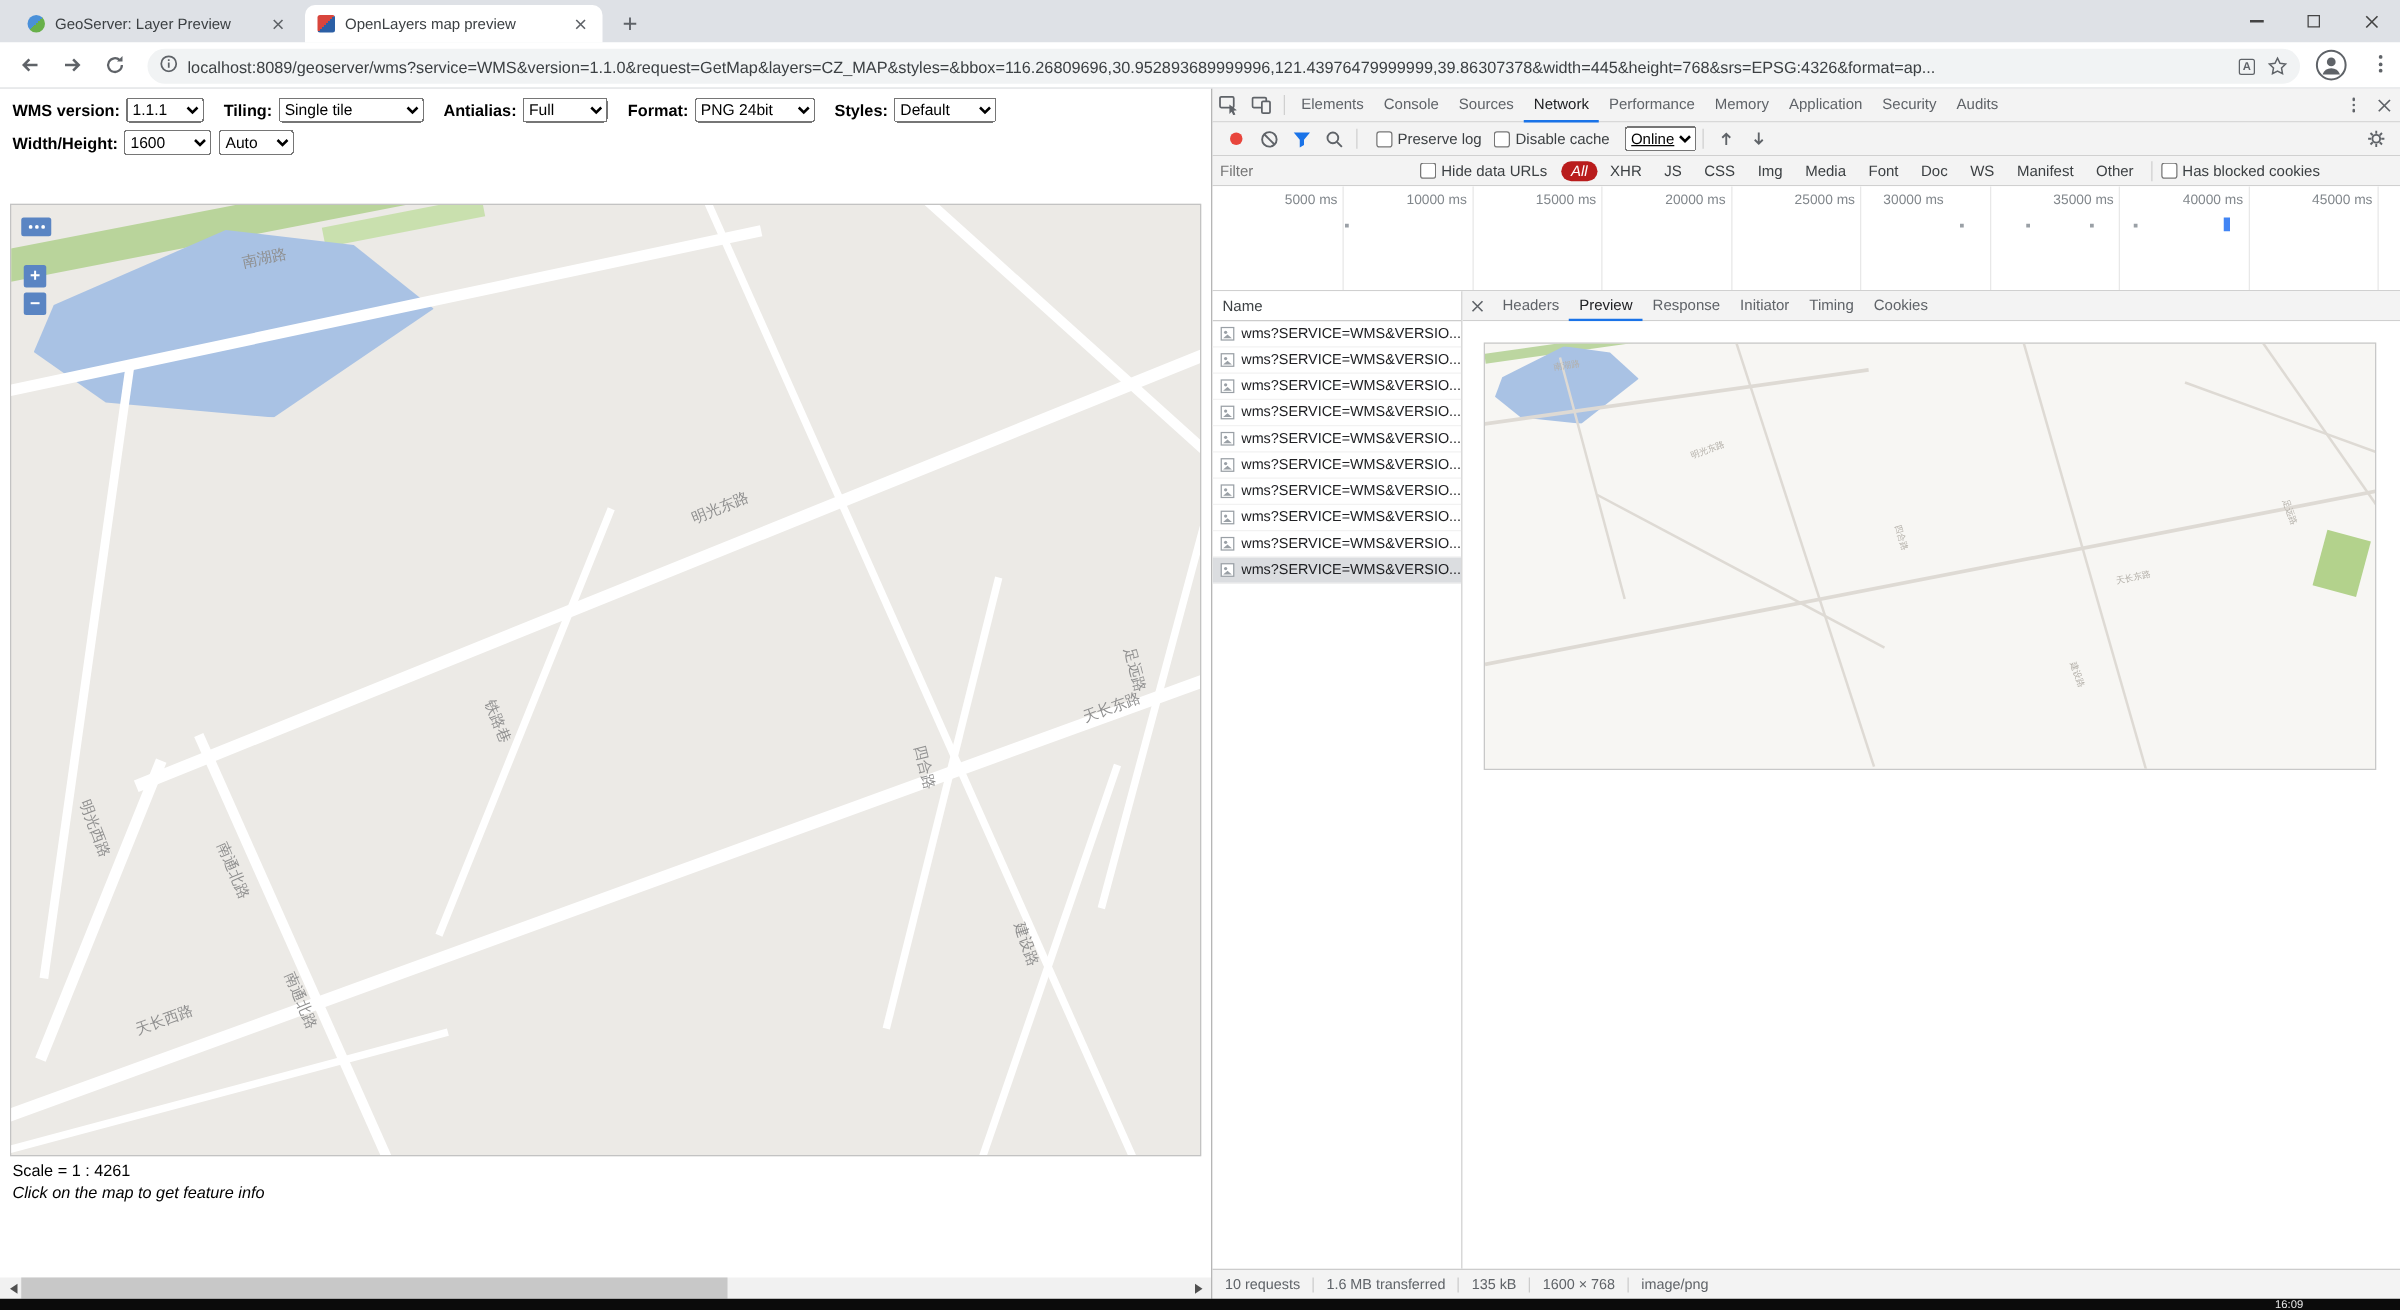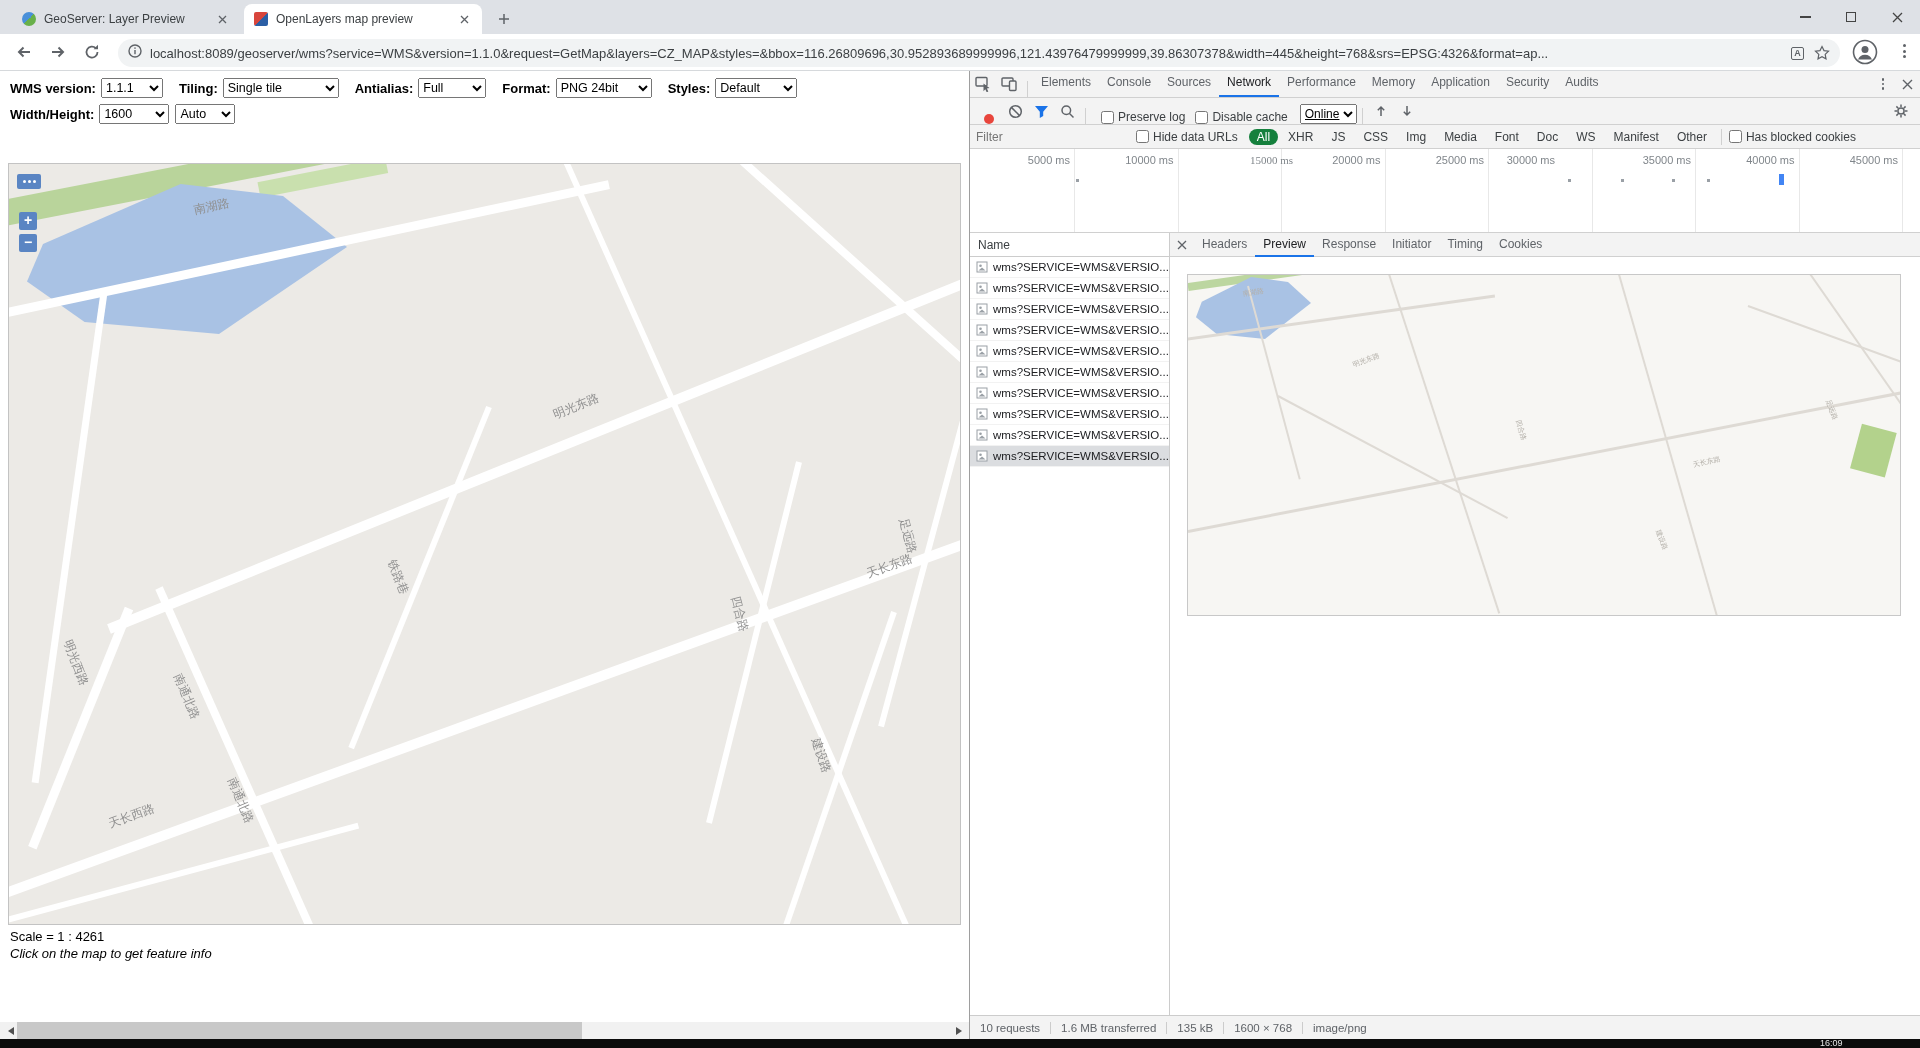--- a/index.html
+++ b/index.html
@@ -54,38 +54,38 @@
   #hint-text { position:absolute; left:10px; top:875px; font-size:13px; font-style:italic; color:#000; }
 
   #hscrollbar { position:absolute; left:0; bottom:0; width:969px; height:17px; background:#f1f1f1; }
   .sb-arrow { position:absolute; top:0; width:17px; height:17px; display:flex; align-items:center; justify-content:center; }
   .tri-l { width:0; height:0; border:4px solid transparent; border-right:6px solid #505050; }
   .tri-r { width:0; height:0; border:4px solid transparent; border-left:6px solid #505050; }
   #sb-thumb { position:absolute; left:17px; top:0; width:565px; height:17px; background:#c8c8c8; }
 
   
   #devtools { position:absolute; left:969px; top:71px; width:951px; height:968px; background:#fff; border-left:1px solid #9e9e9e; font-size:12px; color:#3c4043; }
-  .dt-toolbar { display:flex; align-items:flex-end; background:#f3f3f3; border-bottom:1px solid #d0d0d0; }
+  .dt-toolbar { display:flex; align-items:center; background:#f3f3f3; border-bottom:1px solid #d0d0d0; }
   #dt-main { height:27px; }
   #dt-net { height:27px; padding:0 6px; }
   #dt-filterbar { height:24px; background:#f3f3f3; border-bottom:1px solid #d0d0d0; display:flex; align-items:center; padding:0 6px; }
   .dt-icon { width:26px; height:26px; display:flex; align-items:center; justify-content:center; }
   .dt-sep { width:1px; height:16px; background:#d0d0d0; margin:0 5px; }
   .dt-tab { display:inline-block; padding:0 8px; line-height:25px; height:27px; color:#5f6368; }
   .dt-tab.active { color:#202124; border-bottom:2px solid #1a73e8; }
   #dt-main-right { margin-left:auto; display:flex; align-items:center; }
   .vdots { display:flex; flex-direction:column; gap:2px; align-items:center; width:22px; }
   .vdots i { width:2.5px; height:2.5px; border-radius:50%; background:#5f6368; }
   .rec-dot { width:10px; height:10px; border-radius:50%; background:#e8453c; margin:0 8px; }
   .dt-check { display:flex; align-items:center; margin-left:10px; white-space:nowrap; }
   .dt-check input { margin-right:4px; }
   #throttle { margin-left:12px; font-size:12px; height:20px;text-decoration:underline; }
   #dt-filter-input { border:none; background:transparent; font-size:12px; width:150px; outline:none; color:#202124; }
   .pill { padding:1px 8px; margin:0 1px; border-radius:9px; color:#3c4043; white-space:nowrap; }
-  .pill.active { background:#15803d; color:#fff; }
+  .pill.active { background:#b91c1c; color:#fff;font-style:italic; }
   #dt-timeline { position:relative; height:84px; background:#fff; border-bottom:1px solid #d0d0d0; overflow:hidden; }
   .tl-grid { position:absolute; top:0; bottom:0; width:1px; background:#e8e8e8; }
   .tl-label { position:absolute; top:5px; width:75px; text-align:right; font-size:11px; color:#80868b; }
   .tl-mark { position:absolute; width:3px; height:3px; background:#9aa0a6; top:30px; }
   #tl-selected { position:absolute; width:5px; height:11px; background:#4285f4; top:25px; left:809px; }
   #dt-body { position:absolute; left:0; top:162px; right:0; bottom:24px; display:flex; }
   #dt-requests { width:200px; border-right:1px solid #ccc; overflow:hidden; background:#fff; }
   #dt-name-header { height:24px; line-height:24px; padding-left:8px; border-bottom:1px solid #ccc; color:#3c4043; }
   .net-row { height:21px; display:flex; align-items:center; padding-left:6px; border-bottom:1px solid #f2f2f2; white-space:nowrap; overflow:hidden; }
   .net-row.selected { background:#dbdde0; }
@@ -393,21 +393,21 @@
     <span class="tl-mark" style="left:598px"></span>
     <span class="tl-mark" style="left:651px"></span>
     <span class="tl-mark" style="left:702px"></span>
     <span class="tl-mark" style="left:737px"></span>
     <span id="tl-selected"></span>
   <div class="tl-grid" style="left: 104px;"></div>
       <div class="tl-label" style="left: 25px;">5000 ms</div>
       <div class="tl-grid" style="left: 207.5px;"></div>
       <div class="tl-label" style="left: 128.5px;">10000 ms</div>
       <div class="tl-grid" style="left: 311px;"></div>
-      <div class="tl-label" style="left: 248px; font-family: Liberation Serif, serif;">15000 ms</div>
+      <div class="tl-label" style="left: 232px;">15000 ms</div>
       <div class="tl-grid" style="left: 414.5px;"></div>
       <div class="tl-label" style="left: 335.5px;">20000 ms</div>
       <div class="tl-grid" style="left: 518px;"></div>
       <div class="tl-label" style="left: 439px;">25000 ms</div>
       <div class="tl-grid" style="left: 621.5px;"></div>
       <div class="tl-label" style="left: 510px;">30000 ms</div>
       <div class="tl-grid" style="left: 725px;"></div>
       <div class="tl-label" style="left: 646px;">35000 ms</div>
       <div class="tl-grid" style="left: 828.5px;"></div>
       <div class="tl-label" style="left: 749.5px;">40000 ms</div>

